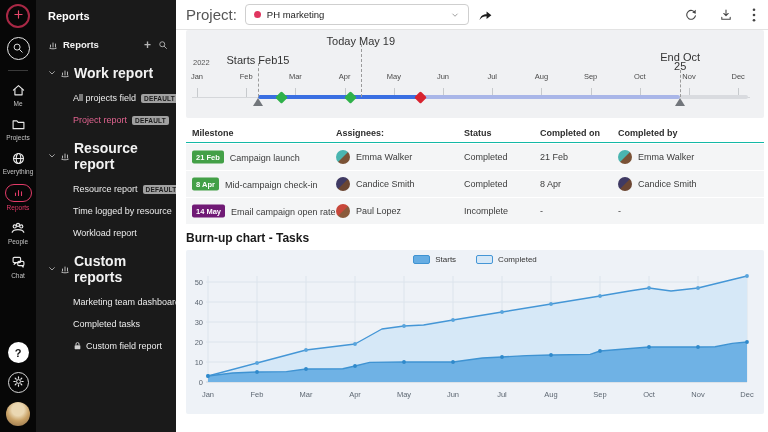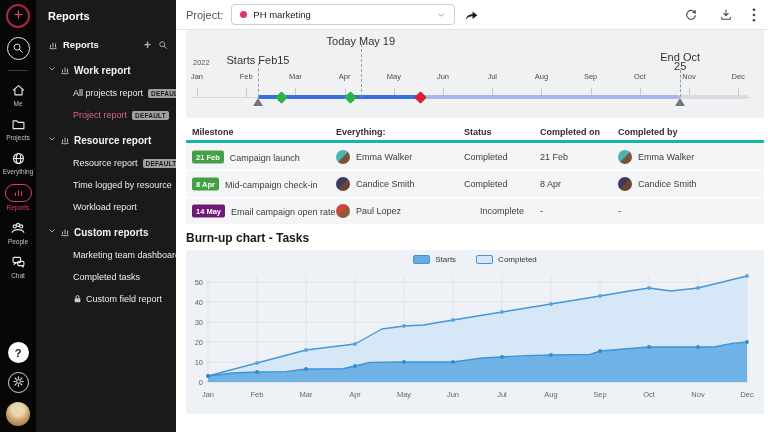--- a/index.html
+++ b/index.html
@@ -21,30 +21,30 @@
   .help-btn{width:21px;height:21px;border-radius:50%;background:#fff;color:#111;font-size:11px;font-weight:bold;display:flex;align-items:center;justify-content:center;margin-bottom:9px;cursor:pointer;}
   .gear-btn{width:21px;height:21px;border-radius:50%;border:1.5px solid #d8d8d8;display:flex;align-items:center;justify-content:center;margin-bottom:9px;cursor:pointer;}
   .avatar{width:24px;height:24px;border-radius:50%;background:radial-gradient(circle at 50% 32%, #ead7b2 0 30%, #c9a267 55%, #8a6a45 100%);cursor:pointer;}
 
   
   .sidebar{width:140px;background:#1a1a1a;color:#ececec;flex-shrink:0;padding:10px 8px 0 12px;overflow:hidden;}
   .sb-title{font-size:11px;font-weight:bold;color:#fff;}
   .sb-tree-header{display:flex;align-items:center;margin-top:17px;font-size:9.5px;font-weight:bold;color:#f2f2f2;}
   .sb-th-icons{margin-left:auto;display:flex;align-items:center;gap:7px;}
   .sb-plus{color:#b5b5b5;font-size:12px;line-height:10px;cursor:pointer;}
-  .sb-sec{display:flex;gap:4px;margin-top:15px;font-size:10px;font-weight:bold;color:#f2f2f2;cursor:pointer;}
+  .sb-sec{display:flex;align-items:center;gap:4px;margin-top:15px;font-size:14px;font-weight:bold;color:#f2f2f2;cursor:pointer;}
   .sb-item{margin-left:25px;margin-top:12px;font-size:9px;color:#ececec;display:flex;align-items:center;cursor:pointer;white-space:nowrap;}
   .sb-item.active{color:#e0638f;}
   .badge{background:#a0a0a0;color:#1c1c1c;font-size:6.5px;font-weight:bold;padding:1px 3px;border-radius:2px;margin-left:5px;letter-spacing:.2px;}
   .lock{margin-right:4px;display:inline-flex;}
 
   
   .main{flex:1;display:flex;flex-direction:column;background:#fff;min-width:0;}
   .topbar{height:30px;border-bottom:1px solid #e3e3e3;display:flex;align-items:center;padding:0 12px 0 10px;gap:8px;flex-shrink:0;}
-  .tb-label{font-size:11px;color:#555;}
+  .tb-label{font-size:15px;color:#555;}
   .proj-select{width:224px;height:21px;border:1px solid #cfcfcf;border-radius:4px;display:flex;align-items:center;gap:6px;padding:0 8px;cursor:pointer;background:#fff;}
   .proj-dot{width:7px;height:7px;border-radius:50%;background:#e0355f;flex-shrink:0;}
   .proj-val{font-size:9.5px;color:#222;text-align:right;}
   .proj-chev{margin-left:auto;display:flex;}
   .tb-icon{display:flex;align-items:center;justify-content:center;cursor:pointer;}
   .tb-spacer{flex:1;}
   .content{flex:1;position:relative;overflow:hidden;}
   .h2{font-size:12px;font-weight:bold;color:#191919;margin:6px 0 5px 10px;}
 
   
@@ -54,21 +54,21 @@
   .tl-tick{position:absolute;top:58px;width:1px;height:9px;background:#c7cacd;}
   .tl-base{position:absolute;top:67px;height:1px;background:#d5d7da;}
   .tl-seg{position:absolute;top:65px;height:4px;border-radius:2px;}
   .tl-diamond{position:absolute;top:62.5px;width:9px;height:9px;transform:rotate(45deg);border-radius:1.5px;}
   .tl-tri{position:absolute;top:68px;width:0;height:0;border-left:5px solid transparent;border-right:5px solid transparent;border-bottom:8px solid #72767b;}
   .tl-dash{position:absolute;width:0;border-left:1px dashed #9b9b9b;}
   .tl-ann{position:absolute;font-size:11px;color:#333;transform:translateX(-50%);white-space:nowrap;}
 
   
   .ms-table{margin:5px 0 0 10px;width:578px;}
-  .ms-hrow{position:relative;height:20px;border-bottom:3px solid #14b8a6;}
+  .ms-hrow{position:relative;height:20px;border-bottom:1px solid #14b8a6;}
   .ms-row{position:relative;height:26px;background:#f4f5f6;margin-top:1px;}
   .ms-cell{position:absolute;top:50%;transform:translateY(-50%);font-size:9px;color:#3c3c3c;display:flex;align-items:center;white-space:nowrap;}
   .ms-h{font-weight:bold;color:#2e2e2e;font-size:9px;}
   .date-badge{display:inline-block;font-size:7.5px;font-weight:bold;color:#fff;padding:2px 4px;border-radius:2px;margin-right:6px;}
   .mini-av{width:14px;height:14px;border-radius:50%;margin-right:6px;flex-shrink:0;}
 
   
   .chart-panel{position:relative;margin-left:10px;width:578px;height:164px;background:#eef2f7;border-radius:2px;overflow:hidden;}
   .legend{position:absolute;top:5px;left:0;width:100%;display:flex;justify-content:center;gap:20px;z-index:2;}
   .legend-item{display:flex;align-items:center;gap:5px;cursor:pointer;}
@@ -200,21 +200,21 @@
             </svg>
           </span>
           <span style="display:flex;">
             <svg width="10" height="10" viewBox="0 0 20 20">
               <path d="M5 14 v-4 M10 14 v-8 M15 14 v-6 M3.5 16.5 c4.5 1.6 8.5 1.6 13 0" stroke="#c9c9c9" stroke-width="1.8" fill="none" stroke-linecap="round"></path>
             </svg>
           </span>
           <span>Work report</span>
         </div>
         <div class="sb-item">
-          <span>All projects report</span>
+          <span>All projects field</span>
           <span class="badge">DEFAULT</span>
         </div>
         <div class="sb-item active">
           <span>Project report</span>
           <span class="badge">DEFAULT</span>
         </div>
         <div class="sb-sec">
           <span style="display:flex;">
             <svg width="8" height="8" viewBox="0 0 12 12">
               <path d="M2.5 4 L6 7.5 L9.5 4" stroke="#aaa" stroke-width="1.4" fill="none" stroke-linecap="round"></path>
@@ -348,21 +348,21 @@
           <span class="tl-dash" style="left:174.836px;top:14px;height:53px"></span>
           <span class="tl-ann" style="left:174.836px;top:5px">Today May 19</span>
           <span class="tl-dash" style="left:494.14400000000006px;top:40px;height:27px"></span>
           <span class="tl-ann" style="left:494.14400000000006px;top:21px">End Oct</span>
           <span class="tl-ann" style="left:494.14400000000006px;top:30px">25</span>
         </div>
 
       <div class="ms-table" id="ms-table">
           <div class="ms-hrow">
             <span class="ms-cell ms-h" style="left:6px">Milestone</span>
-            <span class="ms-cell ms-h" style="left:150px">Everything:</span>
+            <span class="ms-cell ms-h" style="left:150px">Assignees:</span>
             <span class="ms-cell ms-h" style="left:278px">Status</span>
             <span class="ms-cell ms-h" style="left:354px">Completed on</span>
             <span class="ms-cell ms-h" style="left:432px">Completed by</span>
           </div>
           <div class="ms-row">
             <span class="ms-cell" style="left:6px"><span class="date-badge" style="background:#43a047">21 Feb</span>Campaign launch</span>
             <span class="ms-cell" style="left:150px"><span class="mini-av" style="background:linear-gradient(135deg, #4ab5b0 48%, #7a5236 52%)"></span>Emma Walker</span>
             <span class="ms-cell" style="left:278px">Completed</span>
             <span class="ms-cell" style="left:354px">21 Feb</span>
             <span class="ms-cell" style="left:432px"><span class="mini-av" style="background:linear-gradient(135deg, #4ab5b0 48%, #7a5236 52%)"></span>Emma Walker</span>
@@ -370,21 +370,21 @@
           <div class="ms-row">
             <span class="ms-cell" style="left:6px"><span class="date-badge" style="background:#43a047">8 Apr</span>Mid-campaign check-in</span>
             <span class="ms-cell" style="left:150px"><span class="mini-av" style="background:linear-gradient(135deg, #3f3a63 48%, #6b4632 52%)"></span>Candice Smith</span>
             <span class="ms-cell" style="left:278px">Completed</span>
             <span class="ms-cell" style="left:354px">8 Apr</span>
             <span class="ms-cell" style="left:432px"><span class="mini-av" style="background:linear-gradient(135deg, #3f3a63 48%, #6b4632 52%)"></span>Candice Smith</span>
           </div>
           <div class="ms-row">
             <span class="ms-cell" style="left:6px"><span class="date-badge" style="background:#701a75">14 May</span>Email campaign open rate</span>
             <span class="ms-cell" style="left:150px"><span class="mini-av" style="background:linear-gradient(135deg, #c8473a 48%, #8a5a3b 52%)"></span>Paul Lopez</span>
-            <span class="ms-cell" style="left:294px">Incomplete</span>
+            <span class="ms-cell" style="left:278px">Incomplete</span>
             <span class="ms-cell" style="left:354px">-</span>
             <span class="ms-cell" style="left:432px">-</span>
           </div>
         </div>
 
       <div class="h2" style="margin-top:7px;">Burn-up chart - Tasks</div>
       <div class="chart-panel">
         <div class="legend" id="legend">
             <div class="legend-item">
               <span class="legend-swatch" style="background:#66ade3;border:1px solid #3f93d2"></span>

